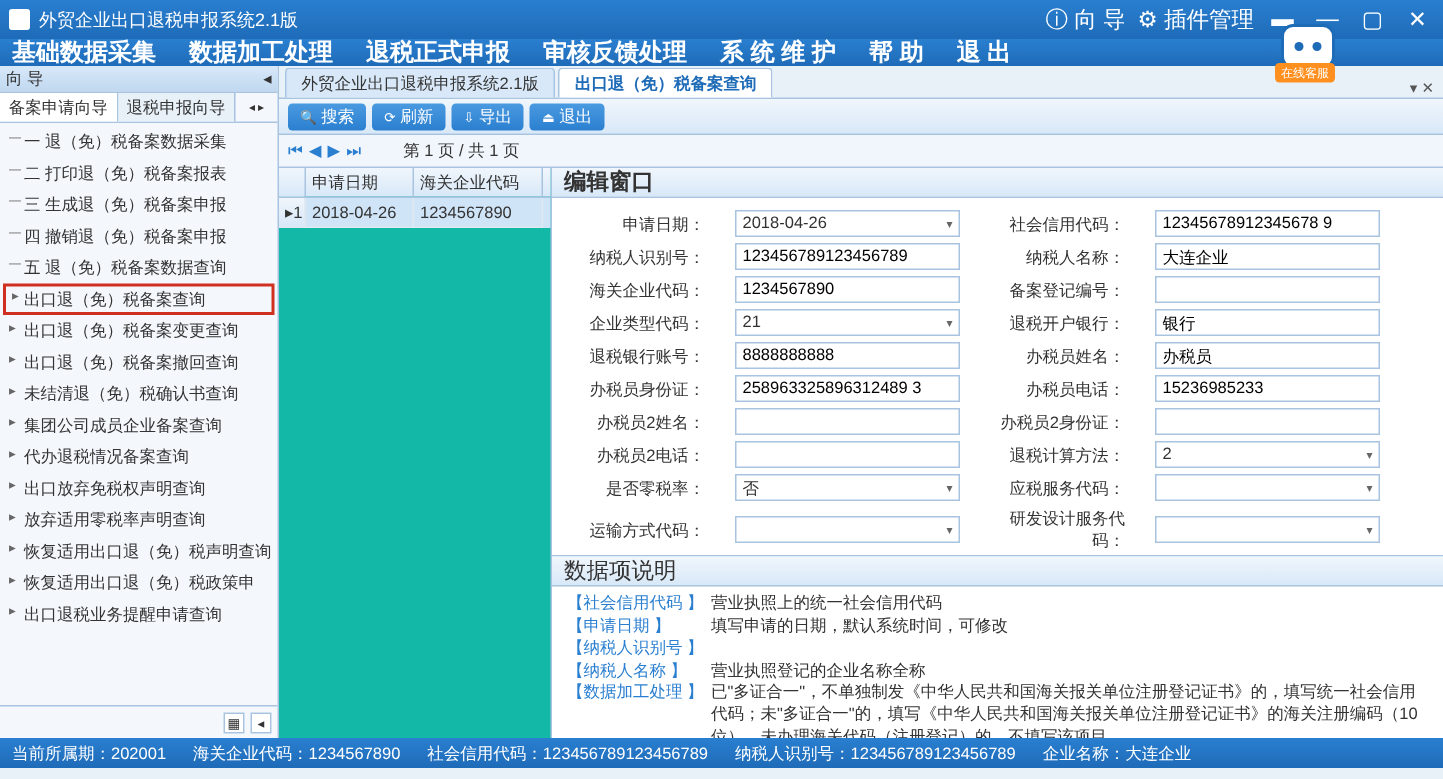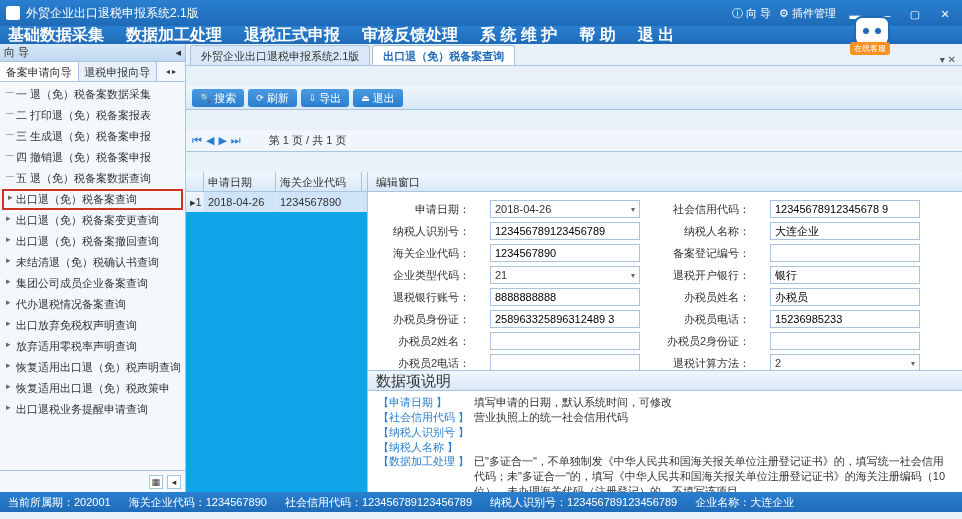--- a/index.html
+++ b/index.html
@@ -1,21 +1,21 @@
 <!DOCTYPE html>
 <html><head>
 <meta charset="utf-8">
 <style>
 * { box-sizing: border-box; margin: 0; padding: 0; font-family: "Microsoft YaHei", "SimSun", sans-serif; }
 body { width: 962px; height: 519px; background: #e8f0f8; font-size: 11px; color: #333; overflow: hidden; }
 
 .title-bar { height: 26px; background: linear-gradient(#2a7fd0, #1e6bb8); display: flex; align-items: center; padding: 0 6px; color: #fff; }
 .title-bar .app-icon { width: 14px; height: 14px; background: #fff; margin-right: 6px; border-radius: 2px; }
 .title-bar .title { font-size: 12px; flex: 1; }
-.title-bar .right-tools { display: flex; align-items: flex-end; gap: 8px; font-size: 11px; }
+.title-bar .right-tools { display: flex; align-items: flex-start; gap: 8px; font-size: 15px; }
 .title-bar .right-tools span { cursor: pointer; }
 .win-btn { width: 22px; text-align: center; cursor: pointer; }
 
 .menu-bar { height: 18px; background: linear-gradient(#2a7fd0, #1e6bb8); display: flex; align-items: center; padding: 0 8px; color: #fff; gap: 22px; font-size: 16px; font-weight: bold; }
 .menu-bar span { cursor: pointer; }
 
 .main-area { display: flex; height: 448px; }
 
 .nav-panel { width: 186px; background: #f4f8fc; border-right: 1px solid #a8c4e0; display: flex; flex-direction: column; }
 .nav-header { height: 18px; background: linear-gradient(#d8e8f8, #c0d8f0); border-bottom: 1px solid #a8c4e0; padding: 0 4px; display: flex; align-items: center; justify-content: space-between; font-size: 11px; }
@@ -23,21 +23,21 @@
 .nav-tab { flex: 1; text-align: center; line-height: 20px; background: #e8f0f8; border-right: 1px solid #a8c4e0; font-size: 11px; cursor: pointer; }
 .nav-tab.active { background: #fff; }
 .nav-tree { flex: 1; overflow-y: auto; padding: 2px; }
 .tree-item { padding: 3px 4px 3px 14px; font-size: 11px; position: relative; cursor: pointer; white-space: nowrap; }
 .tree-item::before { content: "▸"; position: absolute; left: 4px; font-size: 9px; color: #666; }
 .tree-item.dash::before { content: "—"; font-size: 8px; }
 .tree-item.highlight { border: 2px solid #d03020; padding: 1px 2px 1px 12px; }
 .nav-footer { height: 22px; border-top: 1px solid #a8c4e0; display: flex; align-items: center; justify-content: flex-end; gap: 4px; padding: 0 4px; }
 .nav-footer .sq { width: 14px; height: 14px; border: 1px solid #a8c4e0; background: #fff; cursor: pointer; text-align: center; line-height: 12px; font-size: 9px; }
 
-.content-panel { flex: 1; display: flex; flex-direction: column; background: #e8f0f8; position: relative; gap: 20px; }
+.content-panel { flex: 1; display: flex; flex-direction: column; background: #e8f0f8; position: relative; }
 .mascot { position: absolute; right: 60px; top: -28px; width: 60px; height: 50px; z-index: 10; }
 .mascot-head { width: 36px; height: 30px; background: #fff; border: 2px solid #1e6bb8; border-radius: 8px; margin: 0 auto; position: relative; }
 .mascot-eye { position: absolute; width: 6px; height: 6px; background: #1e6bb8; border-radius: 50%; top: 10px; }
 .mascot-eye.l { left: 7px; } .mascot-eye.r { right: 7px; }
 .mascot-badge { position: absolute; top: 26px; left: 8px; background: #ff9020; color: #fff; font-size: 8px; padding: 1px 4px; border-radius: 3px; }
 
 .doc-tabs { height: 22px; display: flex; align-items: flex-end; padding-left: 4px; border-bottom: 1px solid #a8c4e0; background: #e8f0f8; }
 .doc-tab { height: 20px; padding: 0 10px; line-height: 20px; background: #d8e8f8; border: 1px solid #a8c4e0; border-bottom: none; margin-right: 2px; font-size: 11px; border-radius: 3px 3px 0 0; cursor: pointer; }
 .doc-tab.active { background: #fff; font-weight: bold; color: #1e6bb8; }
 .doc-tabs-close { margin-left: auto; margin-right: 6px; font-size: 10px; cursor: pointer; color: #555; }
@@ -45,31 +45,31 @@
 .toolbar { height: 24px; background: linear-gradient(#f0f6fc, #d8e8f8); border-bottom: 1px solid #a8c4e0; display: flex; align-items: center; padding: 0 6px; gap: 4px; }
 .tb-btn { height: 18px; padding: 0 8px; line-height: 18px; background: linear-gradient(#4a9ae0, #2a7fd0); color: #fff; border-radius: 3px; font-size: 11px; cursor: pointer; display: flex; align-items: center; gap: 3px; }
 .tb-btn .ico { font-size: 9px; }
 
 .pager { height: 22px; background: #f0f6fc; border-bottom: 1px solid #a8c4e0; display: flex; align-items: center; padding: 0 6px; gap: 4px; font-size: 11px; }
 .pager span { cursor: pointer; color: #2a7fd0; }
 .pager .info { color: #333; margin-left: 24px; }
 
 .content-body { flex: 1; display: flex; overflow: hidden; }
 
-.grid-panel { width: 182px; background: #0ea5e9; border-right: 1px solid #a8c4e0; }
+.grid-panel { width: 182px; background: #14b8a6; border-right: 1px solid #a8c4e0; }
 .grid-header { display: flex; background: linear-gradient(#f0f6fc, #d8e8f8); border-bottom: 1px solid #a8c4e0; height: 20px; }
 .grid-header div { padding: 0 4px; line-height: 20px; border-right: 1px solid #a8c4e0; font-size: 11px; }
 .grid-row { display: flex; height: 20px; background: #fff; }
 .grid-row.sel { background: #d0e4f8; }
 .grid-row div { padding: 0 4px; line-height: 20px; border-right: 1px solid #e0e8f0; border-bottom: 1px solid #e0e8f0; font-size: 11px; }
 .gc0 { width: 18px; text-align: center; background: linear-gradient(#f0f6fc,#d8e8f8); }
 .gc1 { width: 72px; } .gc2 { width: 86px; }
 
 .form-panel { flex: 1; display: flex; flex-direction: column; background: #fff; overflow: hidden; }
-.form-title { height: 20px; line-height: 20px; padding: 0 8px; background: linear-gradient(#f0f6fc,#d8e8f8); border-bottom: 1px solid #a8c4e0; font-size: 11px; }
+.form-title { height: 20px; line-height: 20px; padding: 0 8px; background: linear-gradient(#f0f6fc,#d8e8f8); border-bottom: 1px solid #a8c4e0; font-size: 15px; font-weight: bold; }
 .form-body { flex: 1; overflow-y: auto; padding: 8px 12px; }
 .form-grid { display: grid; grid-template-columns: 90px 150px 90px 150px; gap: 4px 20px; align-items: center; }
 .form-grid label { text-align: right; font-size: 11px; color: #333; }
 .form-grid input, .form-grid .combo { height: 18px; border: 1px solid #a8c4e0; padding: 0 4px; font-size: 11px; width: 100%; background: #fff; }
 .combo { display: flex; align-items: center; justify-content: space-between; }
 .combo .arr { font-size: 8px; color: #666; }
 
 .desc-panel { height: 122px; border-top: 1px solid #a8c4e0; display: flex; flex-direction: column; }
 .desc-title { height: 20px; line-height: 20px; padding: 0 8px; background: linear-gradient(#f0f6fc,#d8e8f8); border-bottom: 1px solid #a8c4e0; font-size: 15px; }
 .desc-body { flex: 1; overflow-y: auto; padding: 4px 10px; font-size: 11px; line-height: 1.35; color: #333; }
@@ -273,32 +273,33 @@
                 <span></span>
                 <span class="arr">▾</span>
               </div>
           </div>
         </div>
 
         <div class="desc-panel">
           <div class="desc-title">数据项说明</div>
           <div class="desc-body" id="desc-body">
               <div class="row">
+                <div class="k">【社会信用代码     】</div>
+                <div>营业执照上的统一社会信用代码</div>
+              </div>
+              <div class="row">
                 <div class="k">【申请日期           】</div>
                 <div>填写申请的日期，默认系统时间，可修改</div>
               </div>
               <div class="row">
-                <div class="k">【社会信用代码     】</div>
-                <div>营业执照上的统一社会信用代码</div>
-              </div>
-              <div class="row">
                 <div class="k">【纳税人识别号     】</div>
               </div>
               <div class="row">
                 <div class="k">【纳税人名称        】</div>
+                <div>营业执照登记的企业名称全称</div>
               </div>
               <div class="row">
                 <div class="k">【数据加工处理     】</div>
                 <div>已"多证合一"，不单独制发《中华人民共和国海关报关单位注册登记证书》的，填写统一社会信用代码；未"多证合一"的，填写《中华人民共和国海关报关单位注册登记证书》的海关注册编码（10位）。未办理海关代码（注册登记）的，不填写该项目</div>
               </div>
             </div>
         </div>
       </div>
     </div>
 

